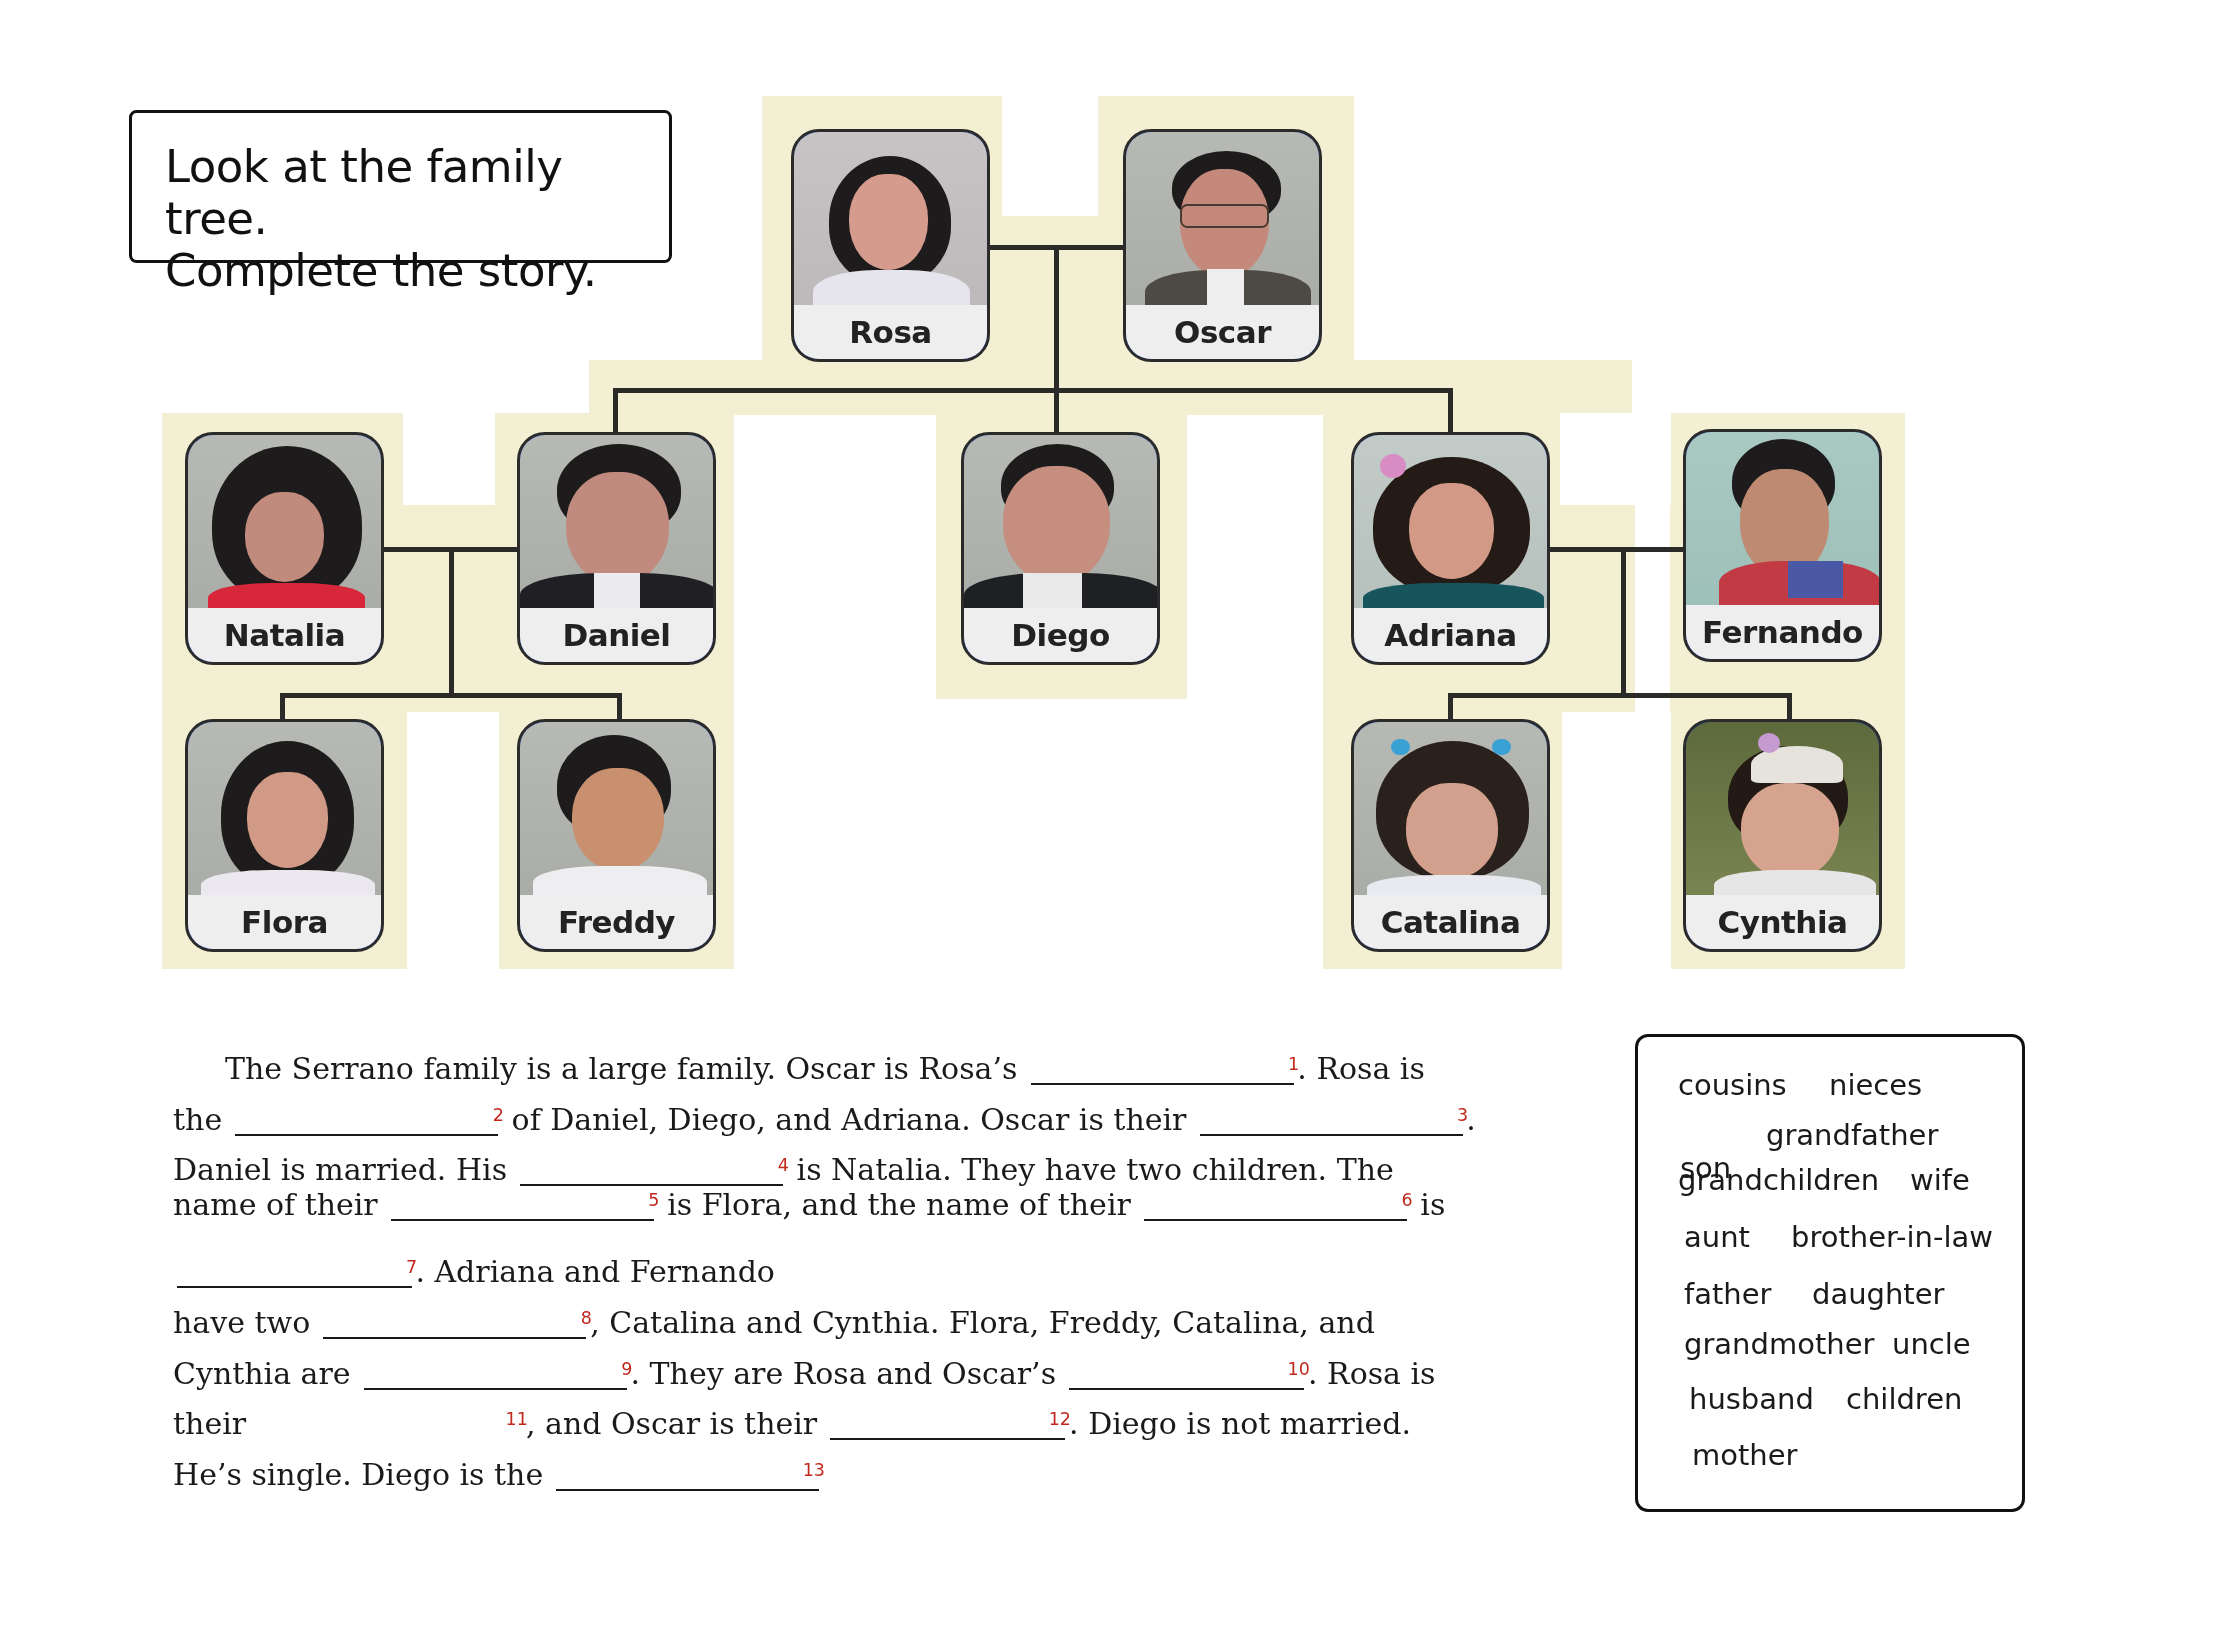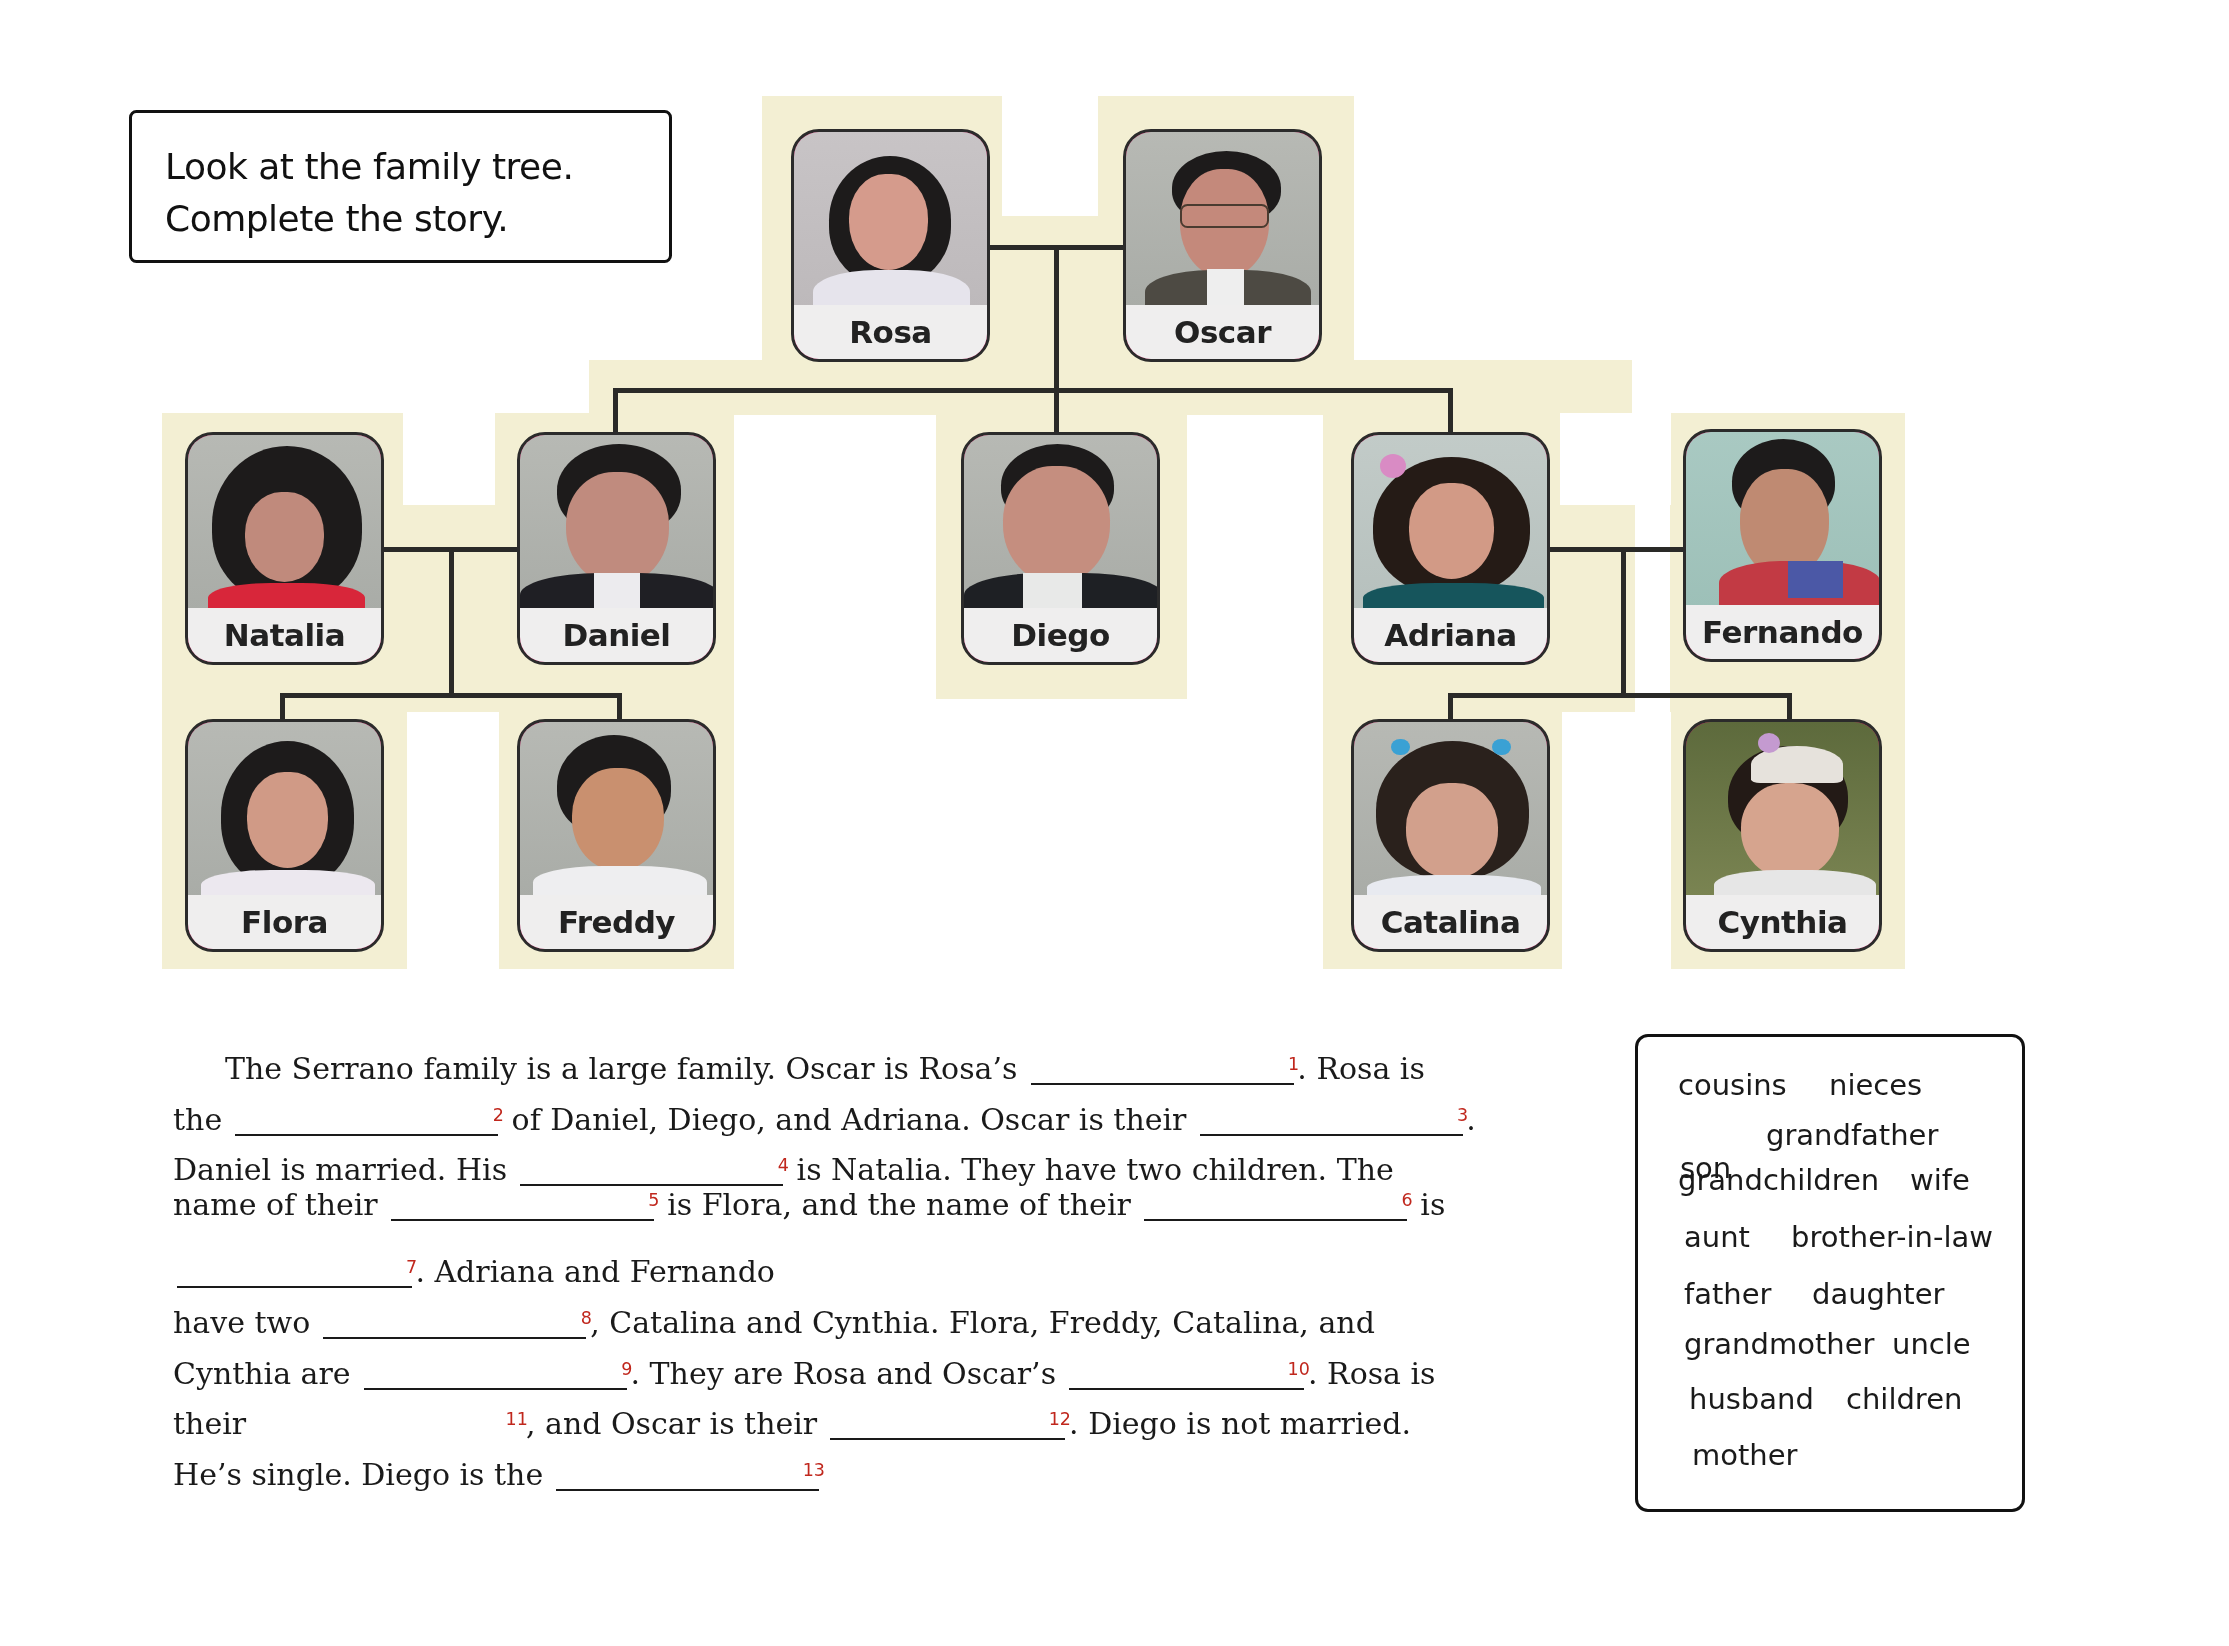--- a/index.html
+++ b/index.html
@@ -8,33 +8,33 @@
     font-family: "DejaVu Sans", sans-serif; color: #111;
   }
   .abs { position: absolute; }
 
   
   .instr {
     left: 129px; top: 110px; width: 543px; height: 153px;
     border: 3.7px solid #111; border-radius: 7.4px; box-sizing: border-box;
     padding: 28px 0 0 33px;
   }
-  .instr div { font-family: "DejaVu Sans", sans-serif; font-size: 36px; line-height: 52px; color: #111; letter-spacing: -0.5px; }
+  .instr div { font-family: "DejaVu Sans", sans-serif; font-size: 45px; line-height: 52px; color: #111; letter-spacing: -0.5px; }
 
   
   .beige { background: #f3efd3; }
 
   
   .ln { background: #2a2a28; }
 
   
   .card {
     width: 199px; height: 233px; border: 3.7px solid #2b2b2b; border-radius: 28px;
     box-sizing: border-box; overflow: hidden;
-    background: #be185d;
+    background: #1d4ed8;
   }
   .photo {
     position: absolute; left: 0; top: 0; right: 0; height: 175px;
     background: linear-gradient(180deg, #b7b9b4 0%, #a9aca7 100%);
     overflow: hidden;
   }
   .photo .hair { position: absolute; border-radius: 50% 50% 45% 45%; background: #1d1b1b; }
   .photo .face { position: absolute; border-radius: 46% 46% 50% 50%; background: #c99282; }
   .photo .body { position: absolute; border-radius: 40% 40% 0 0; }
   .nameplate {

